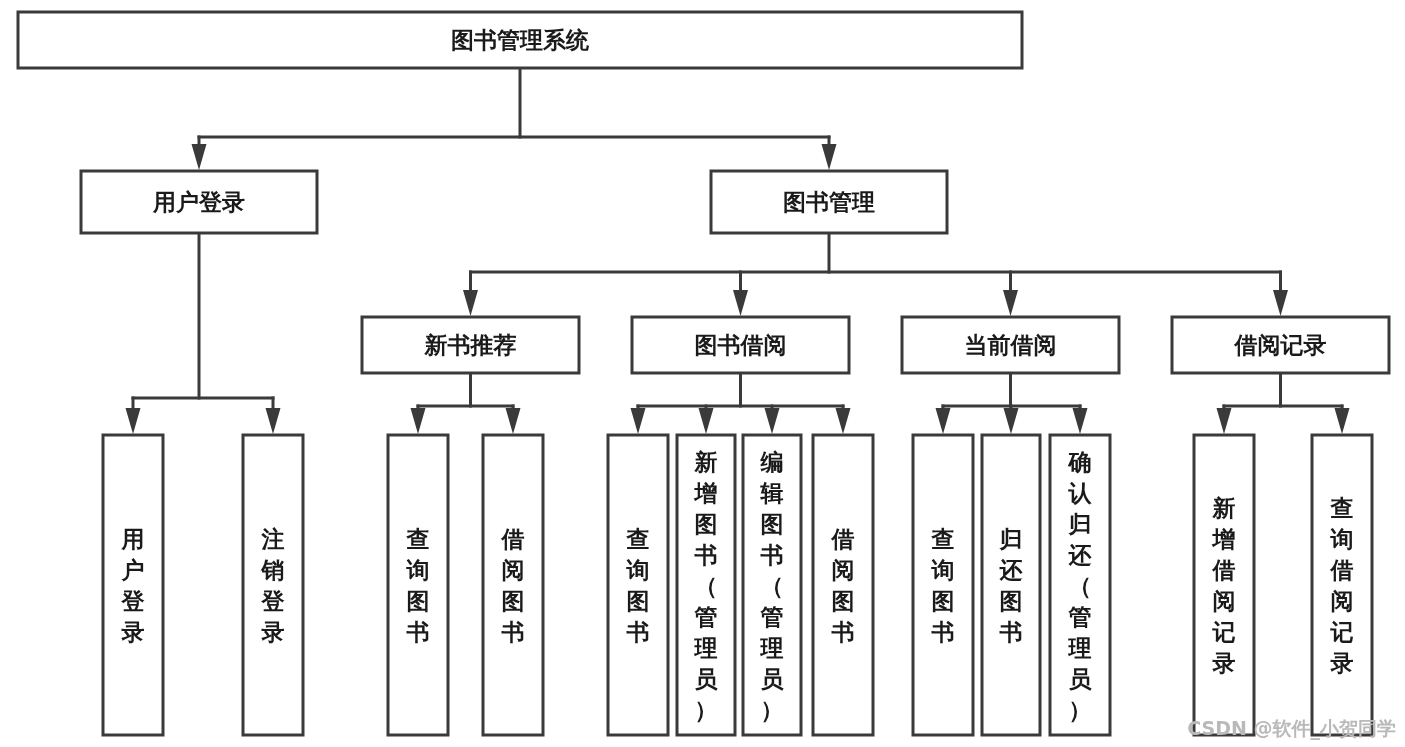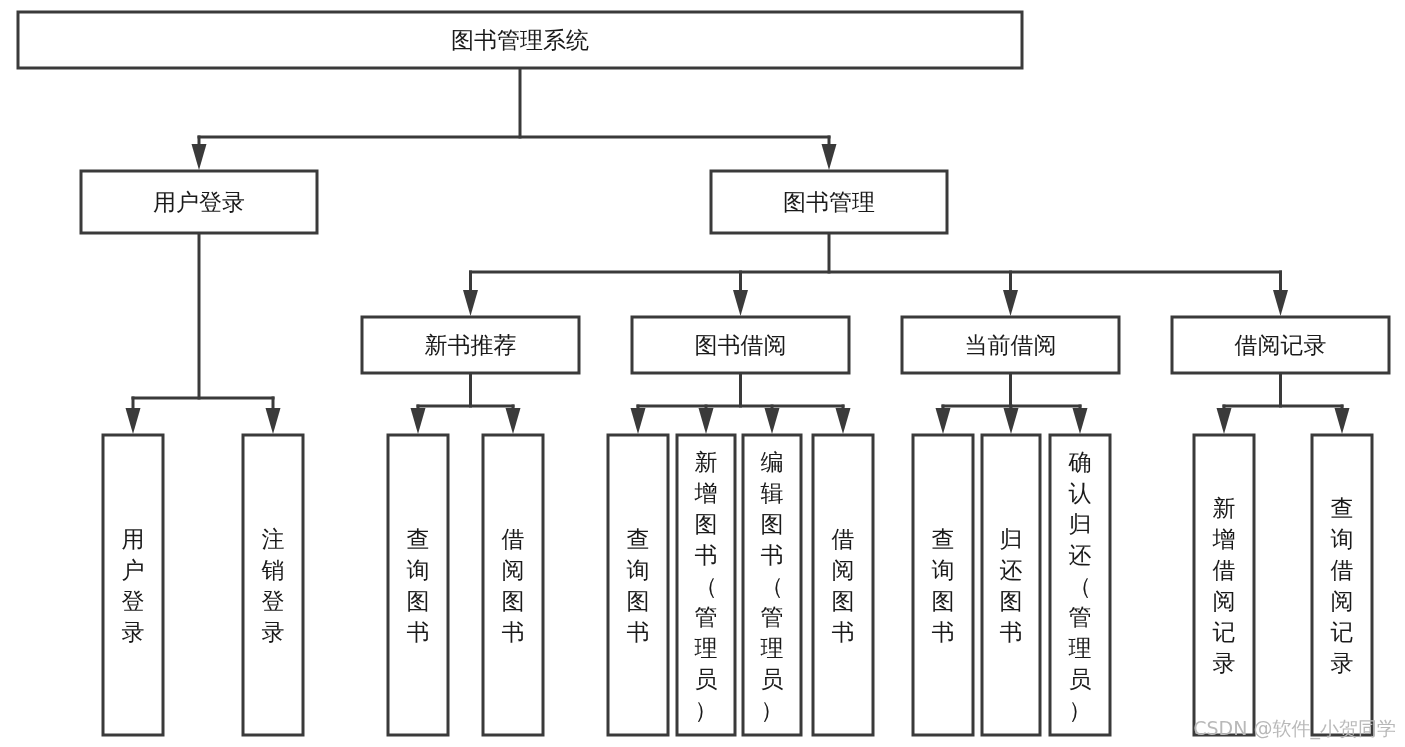--- a/index.html
+++ b/index.html
@@ -14,20 +14,21 @@
     position: relative;
     overflow: hidden;
     font-family: "DejaVu Sans", "Liberation Sans", sans-serif;
   }
   #diagram-root {
     position: absolute;
     left: 0;
     top: 0;
     width: 1405px;
     height: 575px;
+    font-weight: bold;
   }
   svg#chart-svg {
     display: block;
     width: 1405px;
     height: 747px;
     background: #ffffff;
   }
   .node-box {
     fill: #ffffff;
     stroke: #3a3a3a;

